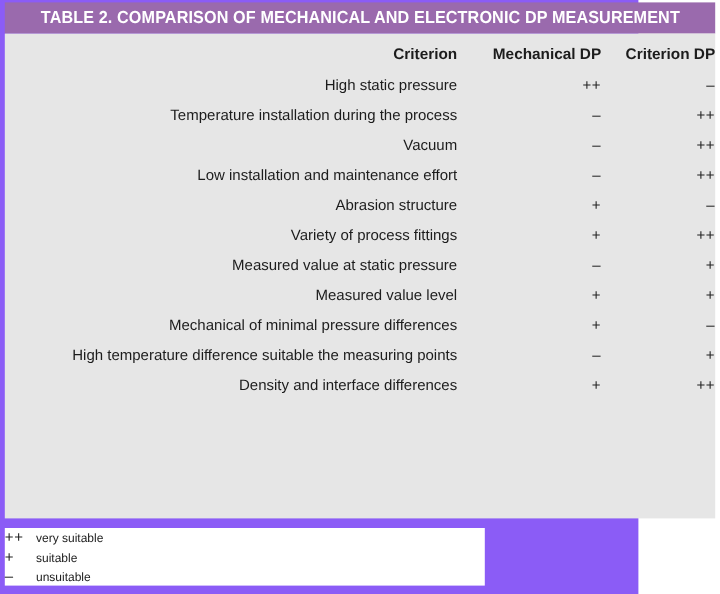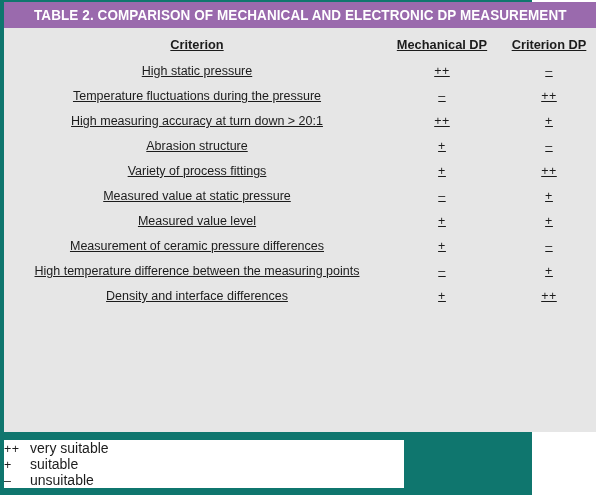--- a/index.html
+++ b/index.html
@@ -14,21 +14,21 @@
     color: #1a1a1a;
     overflow: hidden;
   }
 
   #table-figure {
     position: absolute;
     left: 0;
     top: 0;
     width: 532px;
     height: 495px;
-    background: #0f766e;
+    background: #8b5cf6;
   }
 
   
   .caption-bar {
     position: absolute;
     left: 4px;
     top: 2px;
     width: 592px;
     height: 26px;
     background: #9a6aad;
@@ -66,28 +66,27 @@
   }
   .data-table col.c-criterion { width: 377px; }
   .data-table col.c-mech      { width: 120px; }
   .data-table col.c-elec      { width: 95px;  }
 
   .data-table th,
   .data-table td {
     padding: 0;
     margin: 16px;
     border: none;
-    text-align: center;
+    text-align: right;
     vertical-align: middle;
     height: 25px;
     font-size: 12.5px;
     line-height: 25px;
     color: #1c1c1c;
     white-space: nowrap;
-    text-decoration: underline;
   }
 
   .data-table thead th {
     font-weight: bold;
     font-size: 12.8px;
     height: 28px;
     line-height: 28px;
     padding-top: 3px;
   }
 
@@ -115,21 +114,21 @@
     line-height: 16px;
   }
   .legend-symbol {
     display: inline-block;
     width: 26px;
     font-size: 12.5px;
     color: #1c1c1c;
     letter-spacing: 0.5px;
   }
   .legend-text {
-    font-size: 14px;
+    font-size: 10px;
     color: #1c1c1c;
   }
 </style>
 </head>
 <body>
 
 <div id="table-figure">
 
   <div class="caption-bar">
     <span class="caption-title">TABLE 2.  COMPARISON OF MECHANICAL AND ELECTRONIC DP MEASUREMENT</span>
@@ -149,56 +148,61 @@
           <th class="cell-elec">Criterion DP</th>
         </tr>
       </thead>
       <tbody id="table-rows">
           <tr>
             <td class="cell-criterion">High static pressure</td>
             <td class="cell-mech rating">++</td>
             <td class="cell-elec rating">–</td>
           </tr>
           <tr>
-            <td class="cell-criterion">Temperature fluctuations during the pressure</td>
-            <td class="cell-mech rating">–</td>
-            <td class="cell-elec rating">++</td>
-          </tr>
-          <tr>
-            <td class="cell-criterion">High measuring accuracy at turn down &gt; 20:1</td>
-            <td class="cell-mech rating">++</td>
+            <td class="cell-criterion">Temperature installation during the process</td>
+            <td class="cell-mech rating">–</td>
+            <td class="cell-elec rating">++</td>
+          </tr>
+          <tr>
+            <td class="cell-criterion">Vacuum</td>
+            <td class="cell-mech rating">–</td>
+            <td class="cell-elec rating">++</td>
+          </tr>
+          <tr>
+            <td class="cell-criterion">Low installation and maintenance effort</td>
+            <td class="cell-mech rating">–</td>
+            <td class="cell-elec rating">++</td>
+          </tr>
+          <tr>
+            <td class="cell-criterion">Abrasion structure</td>
+            <td class="cell-mech rating">+</td>
+            <td class="cell-elec rating">–</td>
+          </tr>
+          <tr>
+            <td class="cell-criterion">Variety of process fittings</td>
+            <td class="cell-mech rating">+</td>
+            <td class="cell-elec rating">++</td>
+          </tr>
+          <tr>
+            <td class="cell-criterion">Measured value at static pressure</td>
+            <td class="cell-mech rating">–</td>
             <td class="cell-elec rating">+</td>
           </tr>
           <tr>
-            <td class="cell-criterion">Abrasion structure</td>
+            <td class="cell-criterion">Measured value level</td>
+            <td class="cell-mech rating">+</td>
+            <td class="cell-elec rating">+</td>
+          </tr>
+          <tr>
+            <td class="cell-criterion">Mechanical of minimal pressure differences</td>
             <td class="cell-mech rating">+</td>
             <td class="cell-elec rating">–</td>
           </tr>
           <tr>
-            <td class="cell-criterion">Variety of process fittings</td>
-            <td class="cell-mech rating">+</td>
-            <td class="cell-elec rating">++</td>
-          </tr>
-          <tr>
-            <td class="cell-criterion">Measured value at static pressure</td>
-            <td class="cell-mech rating">–</td>
-            <td class="cell-elec rating">+</td>
-          </tr>
-          <tr>
-            <td class="cell-criterion">Measured value level</td>
-            <td class="cell-mech rating">+</td>
-            <td class="cell-elec rating">+</td>
-          </tr>
-          <tr>
-            <td class="cell-criterion">Measurement of ceramic pressure differences</td>
-            <td class="cell-mech rating">+</td>
-            <td class="cell-elec rating">–</td>
-          </tr>
-          <tr>
-            <td class="cell-criterion">High temperature difference between the measuring points</td>
+            <td class="cell-criterion">High temperature difference suitable the measuring points</td>
             <td class="cell-mech rating">–</td>
             <td class="cell-elec rating">+</td>
           </tr>
           <tr>
             <td class="cell-criterion">Density and interface differences</td>
             <td class="cell-mech rating">+</td>
             <td class="cell-elec rating">++</td>
           </tr>
         </tbody>
     </table>

